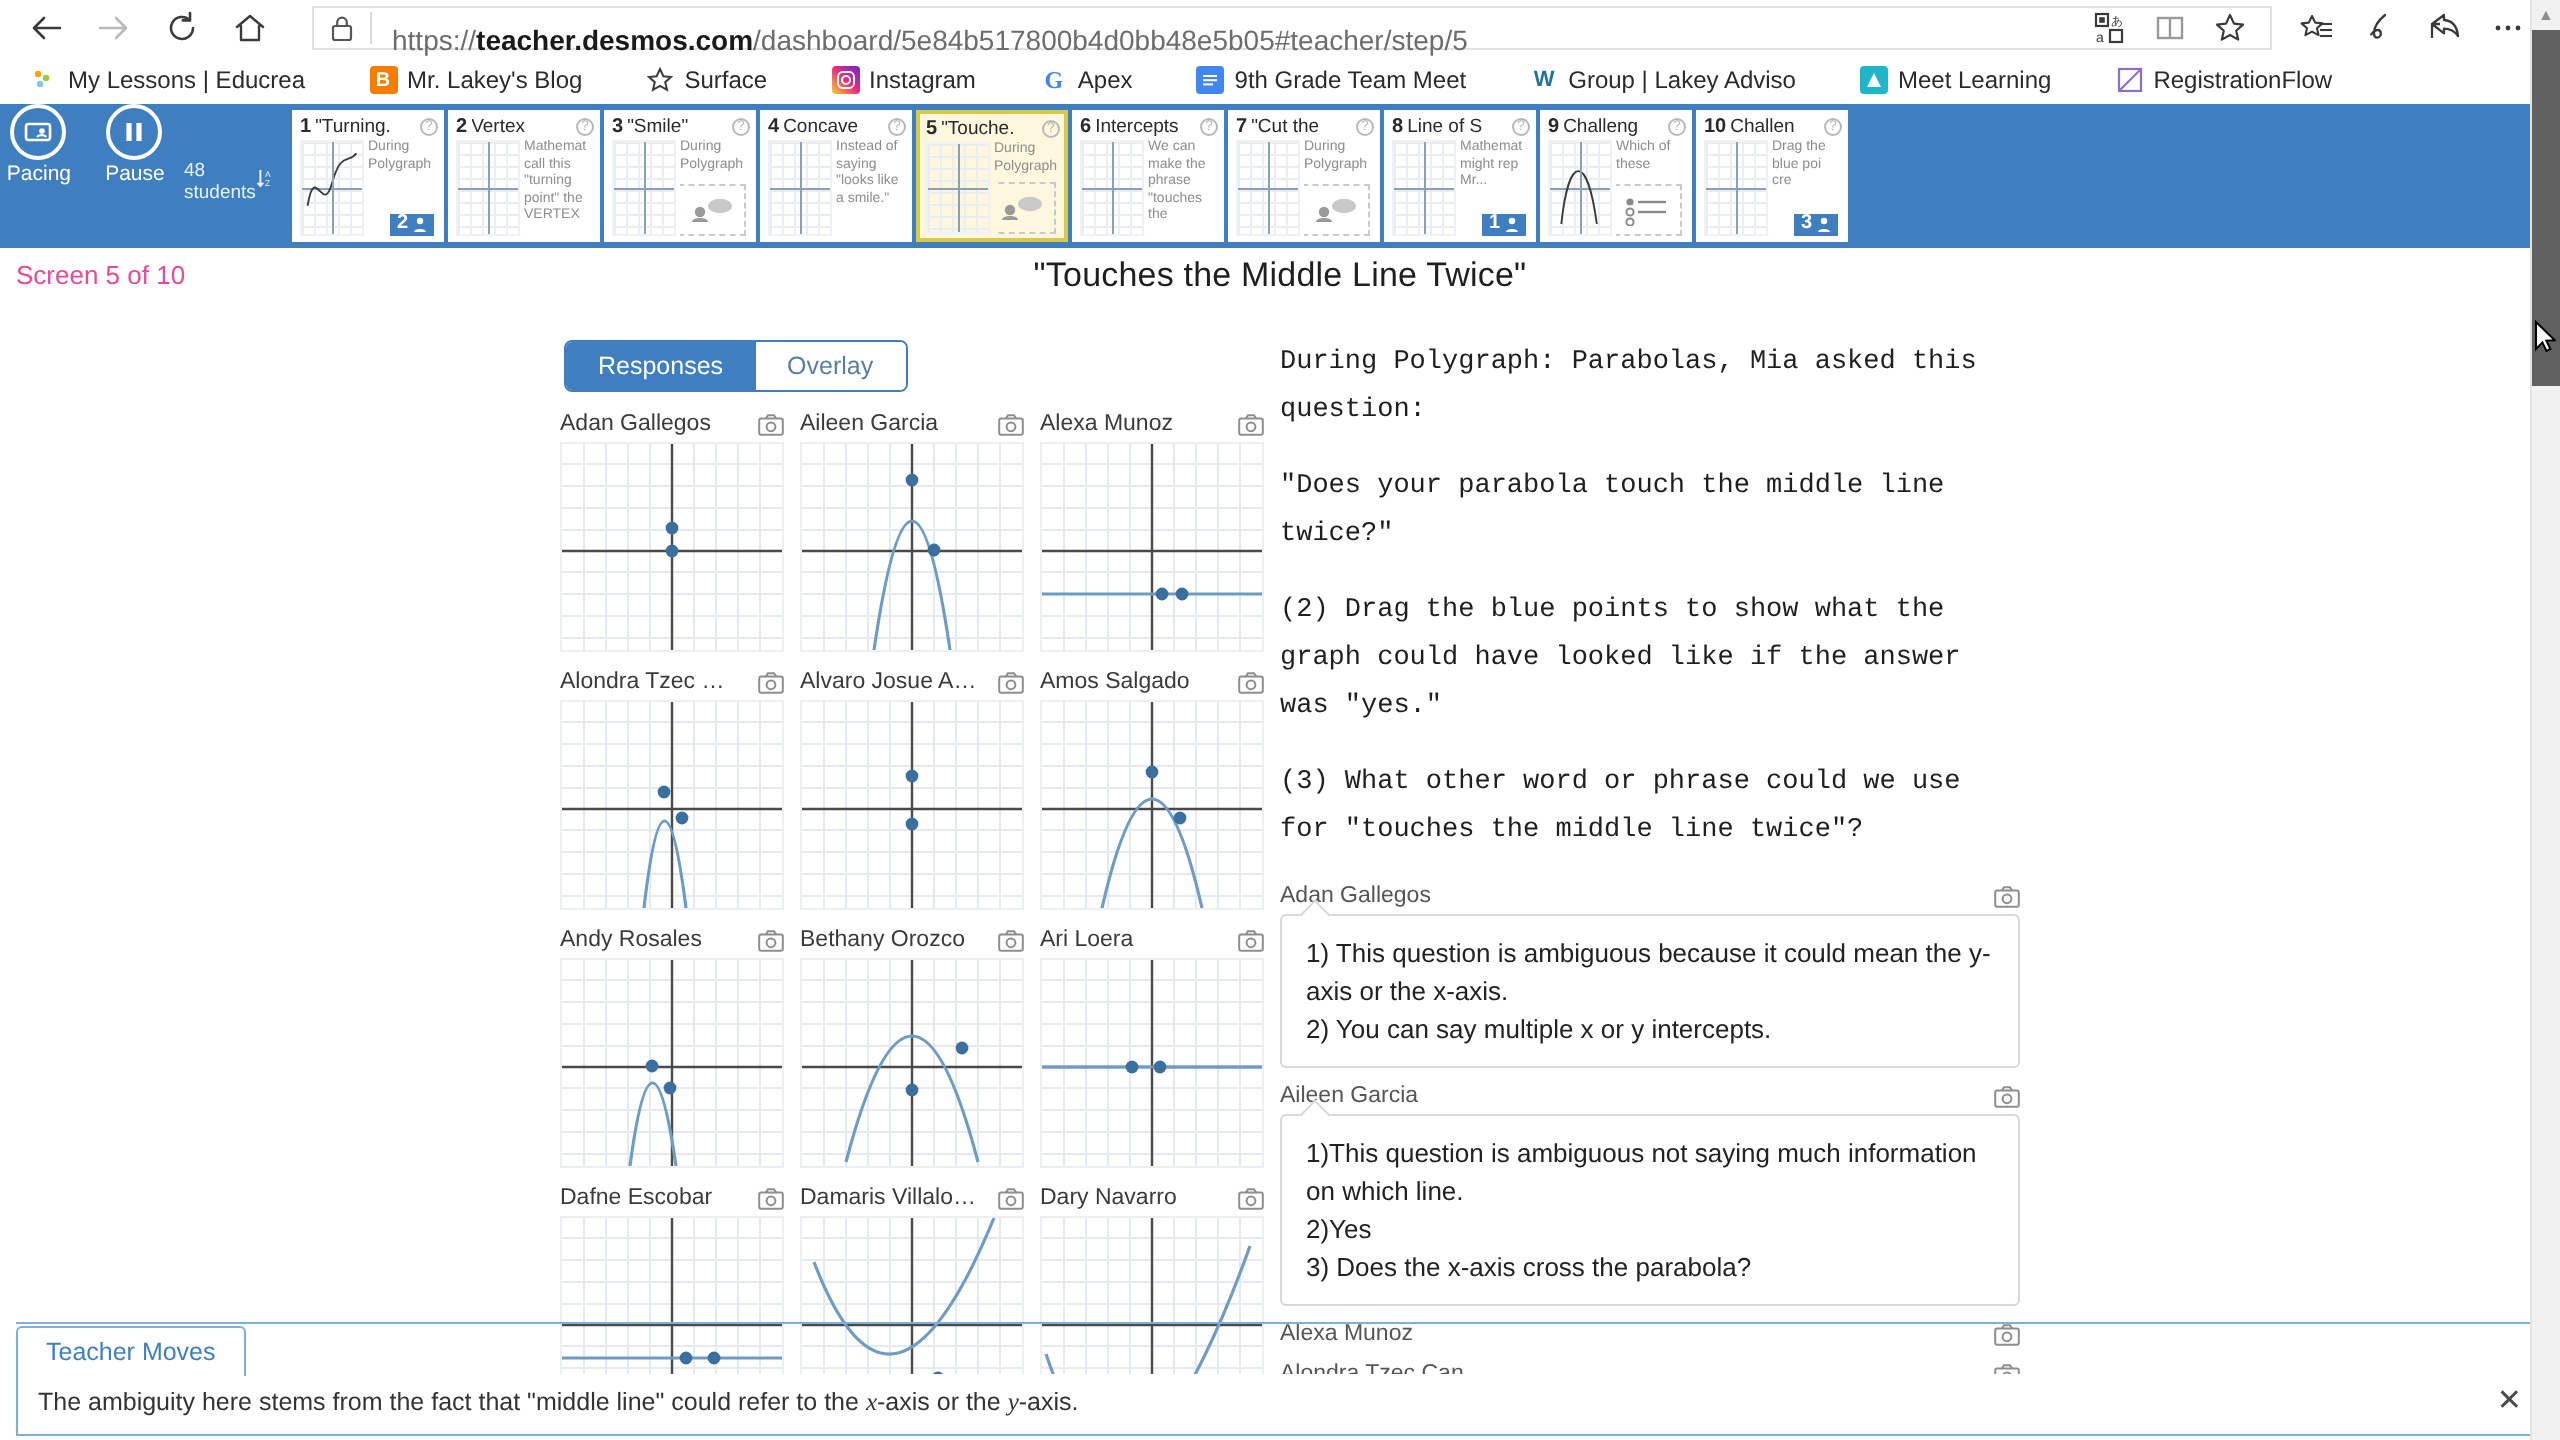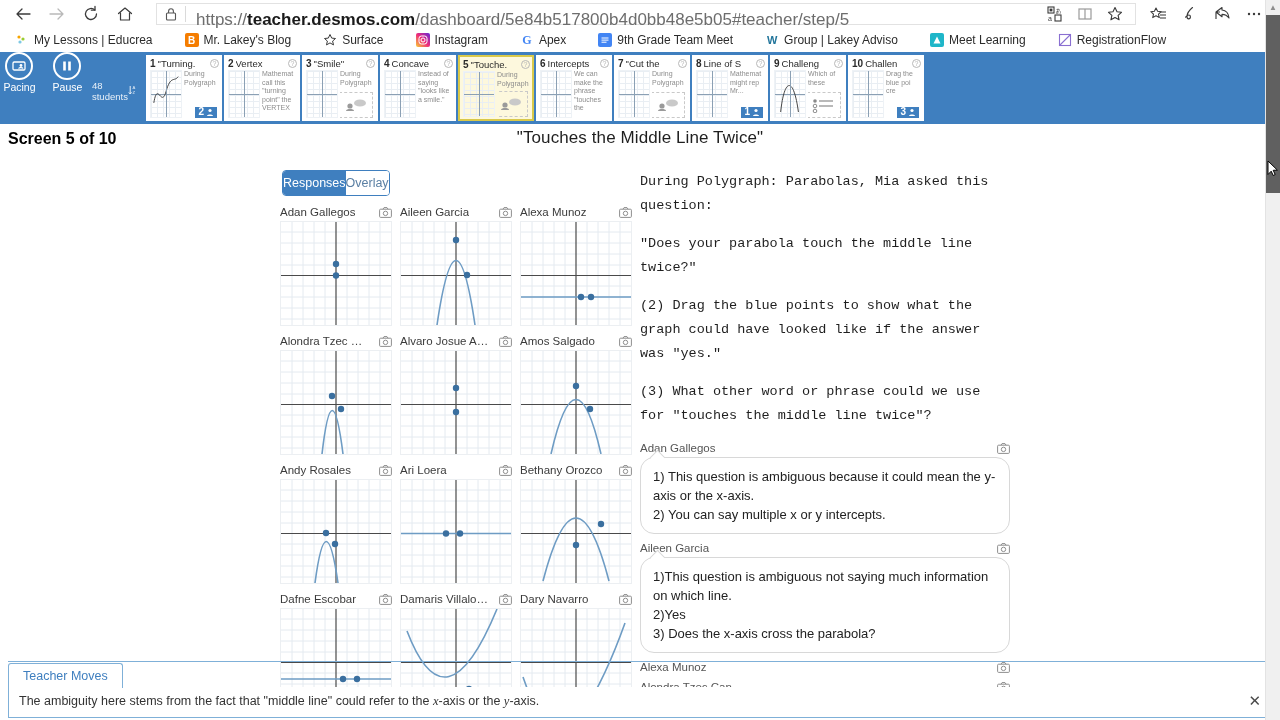--- a/index.html
+++ b/index.html
@@ -22,21 +22,21 @@
   .nav-btn.disabled { color: #b9b9b9; }
   .nav-btn svg { display: block; }
   .addr-wrap {
     flex: 1; height: 22px; margin: 0 8px 0 14px;
     background: #ffffff; border: 1px solid #e2e2e2;
     display: flex; align-items: center;
   }
   .lock-icon { width: 28px; display: flex; align-items: center; justify-content: center; }
   .addr-sep { width: 1px; height: 16px; background: #dadada; }
   .addr-text {
-    flex: 1; padding-left: 10px; font-size: 17px;
+    flex: 1; padding-left: 10px; font-size: 14px;
     color: #6d6d6d; white-space: nowrap; overflow: hidden; margin-top: 12px;
   }
   .addr-text b { color: #1a1a1a; font-weight: 700; }
   .addr-icons { display: flex; align-items: center; gap: 2px; padding-right: 6px; }
   .addr-icon, .chrome-icon {
     width: 28px; height: 22px;
     display: flex; align-items: center; justify-content: center;
     color: #3a3a3a;
   }
   .chrome-icons { display: flex; align-items: center; gap: 4px; padding-right: 6px; }
@@ -125,38 +125,38 @@
   }
   .resp-thumb {
     position: absolute; right: 1px; bottom: 0; width: 34px; height: 26px;
     border: 1px dashed #c9c9c9; display:flex; align-items:center; justify-content:center;
   }
 
   
   .page { position: relative; height: 594px; background: #ffffff; overflow: hidden; }
   .screen-label {
     position: absolute; left: 8px; top: 6px;
-    font-size: 16px; color: #000000; font-weight: bold;
+    font-size: 13px; color: #ec4899;
   }
   .page-title {
     text-align: center; font-size: 17px; color: #1f1f1f;
     padding-top: 4px; letter-spacing: .1px;
   }
 
   .columns { display: flex; padding: 0 0 0 0; }
   .left-col { width: 352px; margin-left: 280px; }
   .right-col { width: 370px; margin-left: 8px; padding-top: 22px; }
 
   
   .tabs {
     display: inline-flex; margin: 22px 0 10px 2px;
     border: 1px solid #3f7fbf; border-radius: 4px; overflow: hidden;
   }
   .tab {
-    padding: 5px 0; font-size: 12.5px; background: #ffffff; color: #5a7fa3;
+    padding: 5px 16px; font-size: 12.5px; background: #ffffff; color: #5a7fa3;
   }
   .tab.active { background: #3f7fbf; color: #ffffff; }
 
   
   .grid-wrap { width: 352px; }
   .srow { display: flex; gap: 8px; margin-bottom: 9px; }
   .scard { width: 112px; }
   .scard-head {
     display: flex; align-items: center; justify-content: space-between;
     font-size: 11.5px; color: #3b3b3b; margin-bottom: 3px; white-space: nowrap;
@@ -170,21 +170,21 @@
 
   
   .prompt { font-size: 13.5px; line-height: 24px; color: #1f1f1f; }
   .prompt p { margin-bottom: 14px; font-family: Liberation Mono, monospace; }
   .resp-item { margin-bottom: 8px; }
   .resp-head {
     display: flex; align-items: center; justify-content: space-between;
     font-size: 11.5px; color: #555; margin-bottom: 3px;
   }
   .bubble {
-    position: relative; border: 1px solid #d8d8d8; border-radius: 14px;
+    position: relative; border: 1px solid #d8d8d8; border-radius: 3px;
     background: #ffffff; padding: 9px 12px;
     font-size: 13px; line-height: 19px; color: #222;
   }
   .bubble::before {
     content: ""; position: absolute; left: 11px; top: -6px;
     width: 10px; height: 10px; background: #ffffff;
     border-left: 1px solid #d8d8d8; border-top: 1px solid #d8d8d8;
     transform: rotate(45deg);
   }
   .bubble .line { display: block; }
@@ -908,20 +908,59 @@
                 <line x1="0" y1="53.5" x2="110" y2="53.5" stroke="#4a4a4a" stroke-width="1.2"></line>
                 <line x1="55" y1="0" x2="55" y2="103" stroke="#4a4a4a" stroke-width="1.2"></line>
                 <path d="M34 103 Q45 20, 57 103" stroke="#6e9cc4" stroke-width="1.6" fill="none"></path>
                 <circle cx="45" cy="53" r="3.2" fill="#3a6f9f"></circle>
                   <circle cx="54" cy="64" r="3.2" fill="#3a6f9f"></circle>
               </svg>
             </div>
           </div>
           <div class="scard">
             <div class="scard-head">
+              <span class="scard-name">Bethany Orozco</span>
+              <span class="cam">
+                  <svg width="13" height="11" viewBox="0 0 13 11">
+                    <rect x=".6" y="2.2" width="11.8" height="8.2" rx="1" fill="none" stroke="#8e8e8e" stroke-width="1"></rect>
+                    <path d="M4 2.2l1-1.6h3l1 1.6" fill="none" stroke="#8e8e8e" stroke-width="1"></path>
+                    <circle cx="6.5" cy="6.4" r="2.2" fill="none" stroke="#8e8e8e" stroke-width="1"></circle>
+                  </svg>
+                </span>
+            </div>
+            <div class="graph">
+              <svg width="110" height="103" viewBox="0 0 110 103">
+                <g stroke="#e4eaf0" stroke-width="1">
+                  <line x1="11" y1="0" x2="11" y2="103"></line>
+                    <line x1="22" y1="0" x2="22" y2="103"></line>
+                    <line x1="33" y1="0" x2="33" y2="103"></line>
+                    <line x1="44" y1="0" x2="44" y2="103"></line>
+                    <line x1="66" y1="0" x2="66" y2="103"></line>
+                    <line x1="77" y1="0" x2="77" y2="103"></line>
+                    <line x1="88" y1="0" x2="88" y2="103"></line>
+                    <line x1="99" y1="0" x2="99" y2="103"></line>
+                  <line x1="0" y1="10" x2="110" y2="10"></line>
+                    <line x1="0" y1="21" x2="110" y2="21"></line>
+                    <line x1="0" y1="32" x2="110" y2="32"></line>
+                    <line x1="0" y1="43" x2="110" y2="43"></line>
+                    <line x1="0" y1="64" x2="110" y2="64"></line>
+                    <line x1="0" y1="75" x2="110" y2="75"></line>
+                    <line x1="0" y1="86" x2="110" y2="86"></line>
+                    <line x1="0" y1="97" x2="110" y2="97"></line>
+                </g>
+                <line x1="0" y1="53.5" x2="110" y2="53.5" stroke="#4a4a4a" stroke-width="1.2"></line>
+                <line x1="55" y1="0" x2="55" y2="103" stroke="#4a4a4a" stroke-width="1.2"></line>
+                <path d="M22 2 Q55 128 88 2" stroke="#6e9cc4" stroke-width="1.6" fill="none" transform="scale(1,-1) translate(0,-103)"></path>
+                <circle cx="55" cy="65" r="3.2" fill="#3a6f9f"></circle>
+                  <circle cx="80" cy="44" r="3.2" fill="#3a6f9f"></circle>
+              </svg>
+            </div>
+          </div>
+          <div class="scard">
+            <div class="scard-head">
               <span class="scard-name">Ari Loera</span>
               <span class="cam">
                   <svg width="13" height="11" viewBox="0 0 13 11">
                     <rect x=".6" y="2.2" width="11.8" height="8.2" rx="1" fill="none" stroke="#8e8e8e" stroke-width="1"></rect>
                     <path d="M4 2.2l1-1.6h3l1 1.6" fill="none" stroke="#8e8e8e" stroke-width="1"></path>
                     <circle cx="6.5" cy="6.4" r="2.2" fill="none" stroke="#8e8e8e" stroke-width="1"></circle>
                   </svg>
                 </span>
             </div>
             <div class="graph">
@@ -945,59 +984,20 @@
                     <line x1="0" y1="97" x2="110" y2="97"></line>
                 </g>
                 <line x1="0" y1="53.5" x2="110" y2="53.5" stroke="#4a4a4a" stroke-width="1.2"></line>
                 <line x1="55" y1="0" x2="55" y2="103" stroke="#4a4a4a" stroke-width="1.2"></line>
                 <line x1="0" y1="53.5" x2="110" y2="53.5" stroke="#6e9cc4" stroke-width="1.6"></line>
                 <circle cx="45" cy="53.5" r="3.2" fill="#3a6f9f"></circle>
                   <circle cx="59" cy="53.5" r="3.2" fill="#3a6f9f"></circle>
               </svg>
             </div>
           </div>
-          <div class="scard">
-            <div class="scard-head">
-              <span class="scard-name">Bethany Orozco</span>
-              <span class="cam">
-                  <svg width="13" height="11" viewBox="0 0 13 11">
-                    <rect x=".6" y="2.2" width="11.8" height="8.2" rx="1" fill="none" stroke="#8e8e8e" stroke-width="1"></rect>
-                    <path d="M4 2.2l1-1.6h3l1 1.6" fill="none" stroke="#8e8e8e" stroke-width="1"></path>
-                    <circle cx="6.5" cy="6.4" r="2.2" fill="none" stroke="#8e8e8e" stroke-width="1"></circle>
-                  </svg>
-                </span>
-            </div>
-            <div class="graph">
-              <svg width="110" height="103" viewBox="0 0 110 103">
-                <g stroke="#e4eaf0" stroke-width="1">
-                  <line x1="11" y1="0" x2="11" y2="103"></line>
-                    <line x1="22" y1="0" x2="22" y2="103"></line>
-                    <line x1="33" y1="0" x2="33" y2="103"></line>
-                    <line x1="44" y1="0" x2="44" y2="103"></line>
-                    <line x1="66" y1="0" x2="66" y2="103"></line>
-                    <line x1="77" y1="0" x2="77" y2="103"></line>
-                    <line x1="88" y1="0" x2="88" y2="103"></line>
-                    <line x1="99" y1="0" x2="99" y2="103"></line>
-                  <line x1="0" y1="10" x2="110" y2="10"></line>
-                    <line x1="0" y1="21" x2="110" y2="21"></line>
-                    <line x1="0" y1="32" x2="110" y2="32"></line>
-                    <line x1="0" y1="43" x2="110" y2="43"></line>
-                    <line x1="0" y1="64" x2="110" y2="64"></line>
-                    <line x1="0" y1="75" x2="110" y2="75"></line>
-                    <line x1="0" y1="86" x2="110" y2="86"></line>
-                    <line x1="0" y1="97" x2="110" y2="97"></line>
-                </g>
-                <line x1="0" y1="53.5" x2="110" y2="53.5" stroke="#4a4a4a" stroke-width="1.2"></line>
-                <line x1="55" y1="0" x2="55" y2="103" stroke="#4a4a4a" stroke-width="1.2"></line>
-                <path d="M22 2 Q55 128 88 2" stroke="#6e9cc4" stroke-width="1.6" fill="none" transform="scale(1,-1) translate(0,-103)"></path>
-                <circle cx="55" cy="65" r="3.2" fill="#3a6f9f"></circle>
-                  <circle cx="80" cy="44" r="3.2" fill="#3a6f9f"></circle>
-              </svg>
-            </div>
-          </div>
         </div>
 
         <div class="srow">
           <div class="scard">
             <div class="scard-head">
               <span class="scard-name">Dafne Escobar</span>
               <span class="cam">
                   <svg width="13" height="11" viewBox="0 0 13 11">
                     <rect x=".6" y="2.2" width="11.8" height="8.2" rx="1" fill="none" stroke="#8e8e8e" stroke-width="1"></rect>
                     <path d="M4 2.2l1-1.6h3l1 1.6" fill="none" stroke="#8e8e8e" stroke-width="1"></path>

